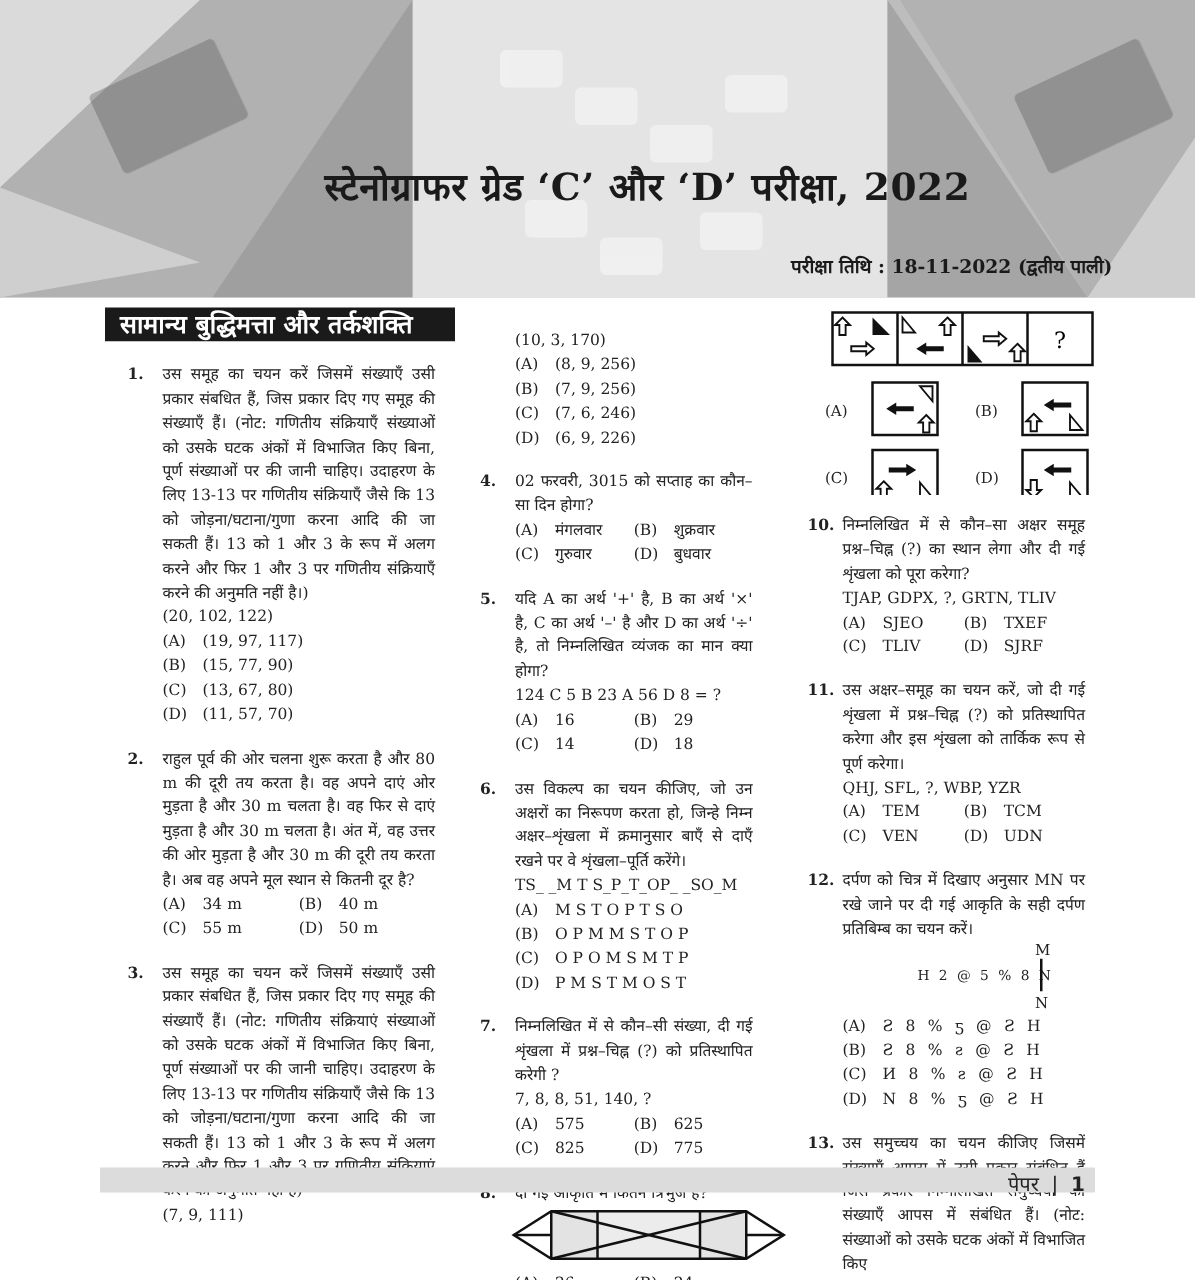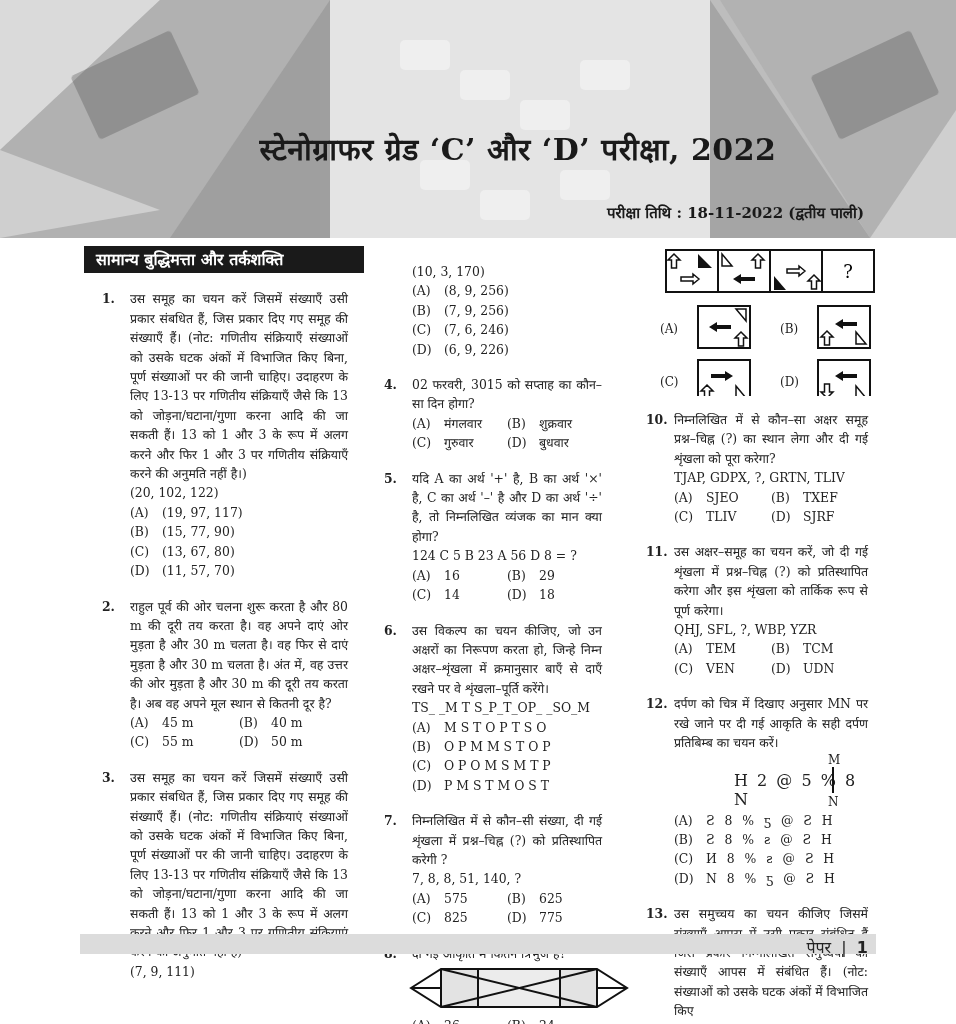--- a/index.html
+++ b/index.html
@@ -1,24 +1,24 @@
 <!DOCTYPE html>
 <html><head>
 <meta charset="utf-8">
 <style>
   html,body{margin:0;padding:0;background:#fff;}
   body{width:956px;height:1024px;position:relative;overflow:hidden;font-family:"DejaVu Serif","Liberation Serif",serif;color:#222;}
   .banner{position:absolute;left:0;top:0;width:956px;height:238px;overflow:hidden;background:#cfcfcf;}
   .banner .title{position:absolute;left:0;width:956px;top:128px;text-align:center;font-size:30px;font-weight:bold;color:#1a1a1a;letter-spacing:0.5px;margin-left:40px;}
-  .banner .date{position:absolute;right:92px;top:202px;font-size:15px;font-weight:bold;color:#1a1a1a;margin-left:24px;}
+  .banner .date{position:absolute;right:66px;top:202px;font-size:15px;font-weight:bold;color:#1a1a1a;margin-left:24px;}
   .col{position:absolute;top:246px;font-size:12.4px;line-height:19.4px;}
   .col1{left:84px;width:280px;}
   .col2{left:366px;width:252px;}
   .col3{left:628px;width:256px;}
-  .sec-head{background:#1a1a1a;color:#fff;font-size:16px;font-weight:bold;padding:4px 12px;margin-bottom:4px;font-family:"DejaVu Sans","Liberation Sans",sans-serif;}
+  .sec-head{background:#1a1a1a;color:#fff;font-size:20px;font-weight:bold;padding:4px 12px;margin-bottom:4px;font-family:"DejaVu Sans","Liberation Sans",sans-serif;}
   .q{position:relative;padding-left:30px;margin:16px;}
   .q .num{position:absolute;left:2px;top:0;font-weight:bold;}
   .q p{margin:0;text-align:justify;}
   .opt{display:flex;padding-left:0;}
   .opt span.l{width:32px;display:inline-block;}
   .opt2{display:flex;}
   .opt2 .cell{width:50%;display:flex;}
   .opt2 .cell .l{width:32px;}
   .line{margin:0;}
   .footer{position:absolute;left:80px;top:934px;width:796px;height:20px;background:#dcdcdc;font-size:16px;}
@@ -85,21 +85,21 @@
         <span>(11, 57, 70)</span>
       </div>
   </div>
 
   <div class="q">
     <span class="num">2.</span>
     <p>राहुल पूर्व की ओर चलना शुरू करता है और 80 m की दूरी तय करता है। वह अपने दाएं ओर मुड़ता है और 30 m चलता है। वह फिर से दाएं मुड़ता है और 30 m चलता है। अंत में, वह उत्तर की ओर मुड़ता है और 30 m की दूरी तय करता है। अब वह अपने मूल स्थान से कितनी दूर है?</p>
     <div class="opt2">
       <div class="cell">
           <span class="l">(A)</span>
-          <span>45 m</span>
+          <span>34 m</span>
         </div>
       <div class="cell">
           <span class="l">(B)</span>
           <span>40 m</span>
         </div>
     </div>
     <div class="opt2">
       <div class="cell">
           <span class="l">(C)</span>
           <span>55 m</span>
@@ -400,21 +400,21 @@
           <span class="l">(D)</span>
           <span>UDN</span>
         </div>
     </div>
   </div>
 
   <div class="q">
     <span class="num">12.</span>
     <p>दर्पण को चित्र में दिखाए अनुसार MN पर रखे जाने पर दी गई आकृति के सही दर्पण प्रतिबिम्ब का चयन करें।</p>
     <div style="position:relative;height:58px">
-      <span style="position:absolute;left:60px;top:18px;font-size:16px;letter-spacing:2px">H 2 @ 5 % 8 N</span>
+      <span style="position:absolute;left:60px;top:18px;font-size:11px;letter-spacing:2px">H 2 @ 5 % 8 N</span>
       <span style="position:absolute;left:154px;top:-2px;font-size:12px">M</span>
       <span style="position:absolute;left:158px;top:14px;width:1.5px;height:26px;background:#111"></span>
       <span style="position:absolute;left:154px;top:40px;font-size:12px">N</span>
     </div>
     <div class="opt">
         <span class="l">(A)</span>
         <span class="mirror">Ƨ 8 % ƽ @ Ƨ H</span>
       </div>
     <div class="opt">
         <span class="l">(B)</span>

